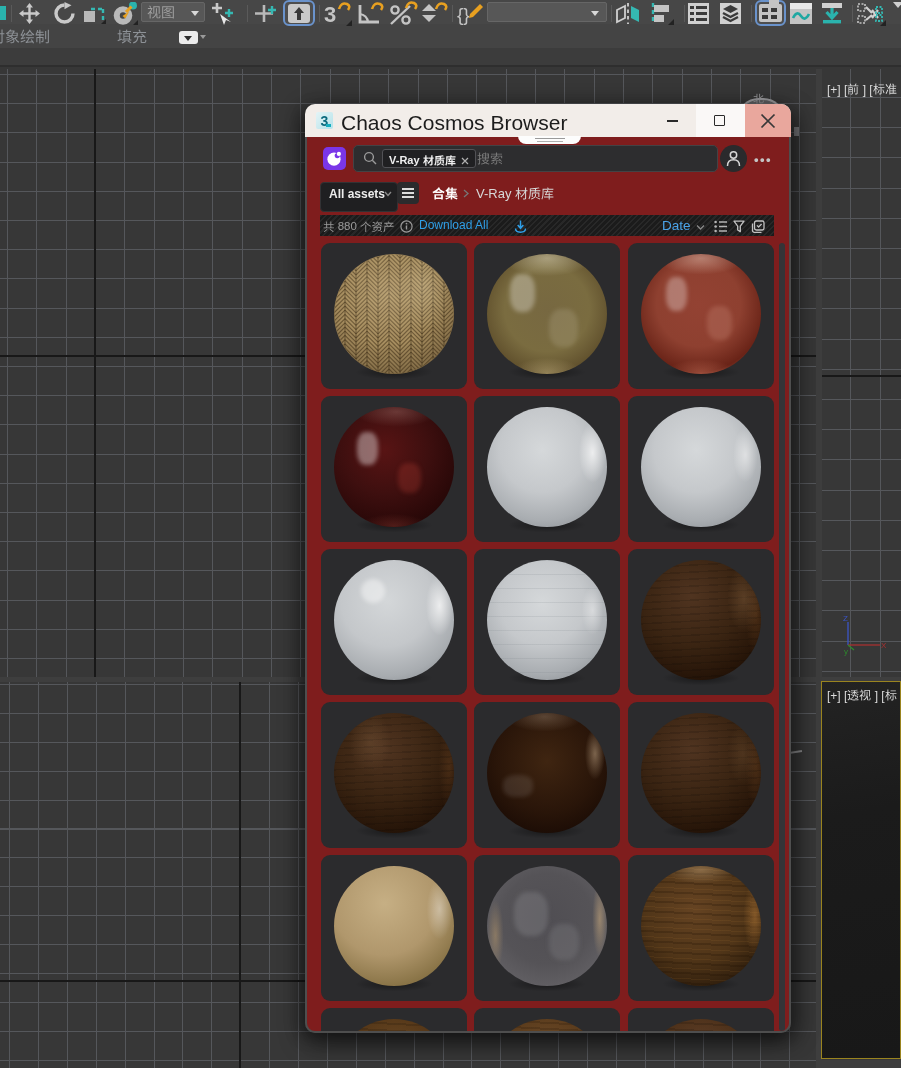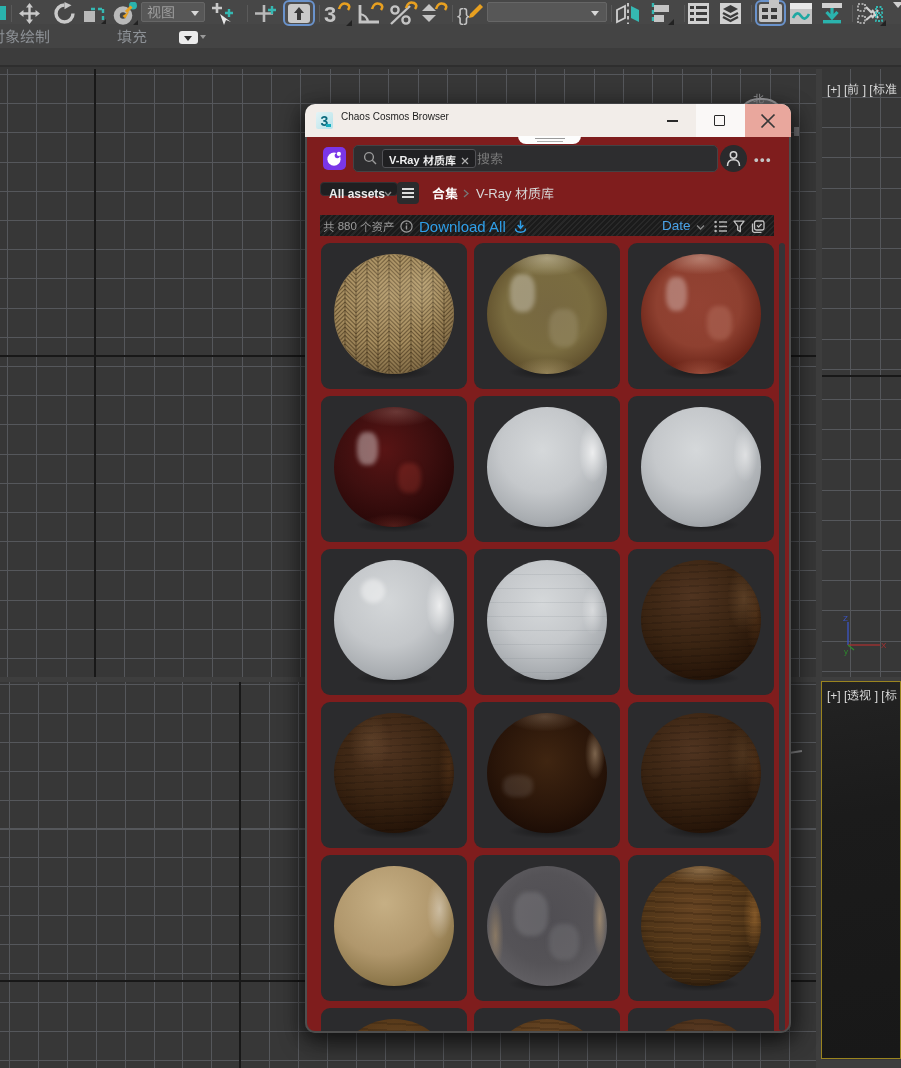--- a/index.html
+++ b/index.html
@@ -249,21 +249,21 @@
           <path transform="translate(0,0)" d="M166 40V242H46V312H166V526L39 571L59 642L166 601V867C166 880 161 883 150 883C138 884 103 884 64 883C74 904 83 936 85 955C144 956 181 953 205 941C229 928 237 907 237 867V574L349 530L336 462L237 500V312H339V242H237V40ZM379 590V654H424L416 657C458 724 515 781 584 827C499 864 402 887 304 900C317 916 331 944 338 962C449 944 557 914 651 868C730 909 820 939 917 958C927 939 946 911 962 896C875 882 793 859 721 828C803 774 870 702 911 609L866 587L853 590H683V493H915V122H723V184H847V278H727V335H847V431H683V39H614V431H457V336H566V278H457V186C509 170 563 150 607 126L553 76C516 101 450 129 392 148V493H614V590ZM809 654C771 711 717 757 652 793C586 755 531 709 491 654Z"></path>
           <path transform="translate(1000,0)" d="M633 776C718 822 825 892 877 938L938 894C881 848 773 782 690 739ZM290 744C233 798 143 854 61 891C78 903 106 927 119 941C198 900 294 834 358 771ZM194 561C211 554 237 551 421 539C339 578 269 608 237 620C179 644 135 658 102 661C109 680 119 714 122 727C148 718 187 714 479 695V870C479 882 475 886 458 886C443 888 389 888 327 886C339 906 351 934 355 955C428 955 479 955 510 943C543 932 552 912 552 872V691L797 676C824 704 848 732 864 754L922 714C879 659 789 576 718 518L665 552C691 574 719 599 746 625L309 648C450 595 592 528 727 446L673 400C629 429 581 456 532 482L309 495C378 461 447 420 510 375L480 352H862V475H936V287H539V194H923V128H539V39H461V128H76V194H461V287H66V475H137V352H434C363 407 274 455 246 469C218 484 193 493 174 495C181 513 191 547 194 561Z"></path>
         </svg></div>
       <div class="a" style="left:413px;top:8px;width:27px;height:27px;background:#2a2a2c;border-radius:50%">
 <svg style="position:absolute;left:6px;top:5px" width="15" height="17" viewBox="0 0 15 17">
 <circle cx="7.5" cy="5" r="3.2" fill="none" stroke="#d5d5d5" stroke-width="1.5"></circle>
 <path d="M1.5 16 C1.5 11.5 4 9.8 7.5 9.8 C11 9.8 13.5 11.5 13.5 16" fill="none" stroke="#d5d5d5" stroke-width="1.5"></path>
         </svg>
       </div>
       <div class="a" style="left:447px;top:15px;color:#c4c4c4;font-size:13px;font-weight:bold;letter-spacing:1.5px">•••</div>
-      <div class="btn" style="left:13px;top:45px;width:78px;height:14px">
+      <div class="btn" style="left:13px;top:45px;width:78px;height:30px">
         <span style="position:absolute;left:8px;top:4px;font-size:12px;font-weight:bold;color:#ececec">All assets</span>
         <svg style="position:absolute;right:5px;top:8px" width="8" height="6" viewBox="0 0 8 6">
           <path d="M1 1 L4 4.5 L7 1" fill="none" stroke="#8a8a8a" stroke-width="1.3"></path>
         </svg>
       </div>
       <div class="a" style="left:90px;top:45px;width:22px;height:22px;background:#2b2b2d;border-radius:4px">
 <div style="position:absolute;left:5px;top:6px;width:12px;height:2px;background:#dcdcdc"></div>
 <div style="position:absolute;left:5px;top:10px;width:12px;height:2px;background:#dcdcdc"></div>
 <div style="position:absolute;left:5px;top:14px;width:12px;height:2px;background:#dcdcdc"></div>
       </div>
@@ -285,21 +285,21 @@
         </svg> 880 <svg style="width:34.5px;height:11.5px;vertical-align:-2px;fill:#9a9a9a" viewBox="0 0 3000 1000">
           <path transform="translate(0,0)" d="M460 334V959H538V334ZM506 39C406 206 224 352 35 434C56 452 78 481 91 503C245 428 393 312 501 174C634 330 766 426 914 504C926 480 949 452 969 436C815 361 673 267 545 114L573 70Z"></path>
           <path transform="translate(1000,0)" d="M85 128C158 155 249 202 294 237L334 179C287 144 195 101 123 76ZM49 385 71 454C151 427 254 394 351 361L339 295C231 330 123 364 49 385ZM182 508V787H256V578H752V780H830V508ZM473 607C444 773 367 861 50 900C62 916 78 944 83 962C421 914 513 807 547 607ZM516 805C641 846 807 912 891 956L935 894C848 850 681 788 557 750ZM484 44C458 114 407 198 325 259C342 268 366 290 378 306C421 271 455 232 484 191H602C571 296 505 388 326 436C340 448 359 473 366 490C504 449 584 383 632 302C695 387 792 452 904 483C914 464 934 438 949 424C825 397 716 330 661 244C667 227 673 209 678 191H827C812 224 795 257 781 280L846 299C871 260 901 199 927 144L872 129L860 133H519C534 107 546 80 556 54Z"></path>
           <path transform="translate(2000,0)" d="M263 268C296 313 333 374 348 414L416 383C400 344 361 284 328 241ZM689 246C671 297 636 369 607 416H124V553C124 659 115 807 35 916C52 925 85 952 97 967C185 849 202 674 202 555V490H928V416H683C711 374 743 321 770 274ZM425 59C448 89 472 128 486 160H110V232H902V160H572L575 159C561 125 530 75 500 39Z"></path>
         </svg></div>
       <svg class="a" style="left:93px;top:83px" width="13" height="13" viewBox="0 0 13 13">
         <circle cx="6.5" cy="6.5" r="5.6" fill="none" stroke="#9a9a9a" stroke-width="1.2"></circle>
         <line x1="6.5" y1="5.5" x2="6.5" y2="9.5" stroke="#9a9a9a" stroke-width="1.4"></line>
         <circle cx="6.5" cy="3.6" r="0.9" fill="#9a9a9a"></circle>
       </svg>
-      <div class="a" style="left:112px;top:81px;font-size:15px;color:#2f9fe8">Download All</div>
+      <div class="a" style="left:112px;top:81px;font-size:12px;color:#2f9fe8">Download All</div>
       <svg class="a" style="left:207px;top:83px" width="13" height="13" viewBox="0 0 13 13">
 <path d="M6.5 0.5 V7.5 M3.7 5 L6.5 8.3 L9.3 5" fill="none" stroke="#2f9fe8" stroke-width="1.5"></path>
 <path d="M1.5 8.5 C1.5 11.3 3.5 12.2 6.5 12.2 C9.5 12.2 11.5 11.3 11.5 8.5" fill="none" stroke="#2f9fe8" stroke-width="1.4"></path>
       </svg>
       <div class="a" style="left:355px;top:81px;font-size:13.5px;color:#4ba3e8">Date</div>
       <svg class="a" style="left:389px;top:87px" width="9" height="7" viewBox="0 0 9 7">
         <path d="M1 1.5 L4.5 5 L8 1.5" fill="none" stroke="#8a8a8a" stroke-width="1.3"></path>
       </svg>
       <svg class="a" style="left:407px;top:83px" width="14" height="13" viewBox="0 0 14 13">
 <circle cx="1.6" cy="2" r="1.3" fill="#b5b5b5"></circle>
@@ -437,21 +437,21 @@
         <div class="sph" style="background:repeating-linear-gradient(183deg,rgba(25,12,0,.18) 0 2px,rgba(0,0,0,0) 2px 6px),radial-gradient(circle at 50% 28%,#6e4c2a,#523416 55%,#301c08 90%)"></div>
       </div>
       <div class="cell" style="left:321.2px;top:871px">
         <div class="sph" style="background:repeating-linear-gradient(183deg,rgba(0,0,0,.14) 0 2px,rgba(0,0,0,0) 2px 7px),radial-gradient(circle at 50% 28%,#61402a,#442a12 55%,#281605 90%)"></div>
       </div>
     </div>
     <div class="a" id="title">
       <div class="a" id="tmaxzone"></div>
       <div class="a" id="tclose"></div>
       <div class="a" style="left:11px;top:8px;width:17px;height:17px;background:linear-gradient(135deg,#e4f4f6,#b5e2ea);border-radius:2px;text-align:center"><span style="font-size:14px;font-weight:bold;color:#0b6a7e;line-height:17px">3</span><span style="position:absolute;left:10px;top:12px;width:5px;height:2.5px;background:#16aebf"></span></div>
-      <div class="a" style="left:36px;top:7px;font-size:10px;color:#1c1c1c">Chaos Cosmos Browser</div>
+      <div class="a" style="left:36px;top:7px;font-size:21px;color:#1c1c1c">Chaos Cosmos Browser</div>
       <div class="a" style="left:362px;top:16px;width:11px;height:1.7px;background:#2a2a2a"></div>
       <div class="a" style="left:409px;top:11px;width:11px;height:11px;border:1.6px solid #2a2a2a;border-radius:1px"></div>
       <svg class="a" style="left:455px;top:9px" width="16" height="16" viewBox="0 0 16 16">
 <path d="M1.5 1.5 L14.5 14.5 M14.5 1.5 L1.5 14.5" stroke="#383838" stroke-width="1.7"></path>
       </svg>
     </div>
     <div class="a" id="tab">
       <div style="margin:1.5px auto 0;width:30px;height:1.4px;background:#9a9a9a"></div>
       <div style="margin:1.8px auto 0;width:26px;height:1.4px;background:#b0b0b0"></div>
     </div>

